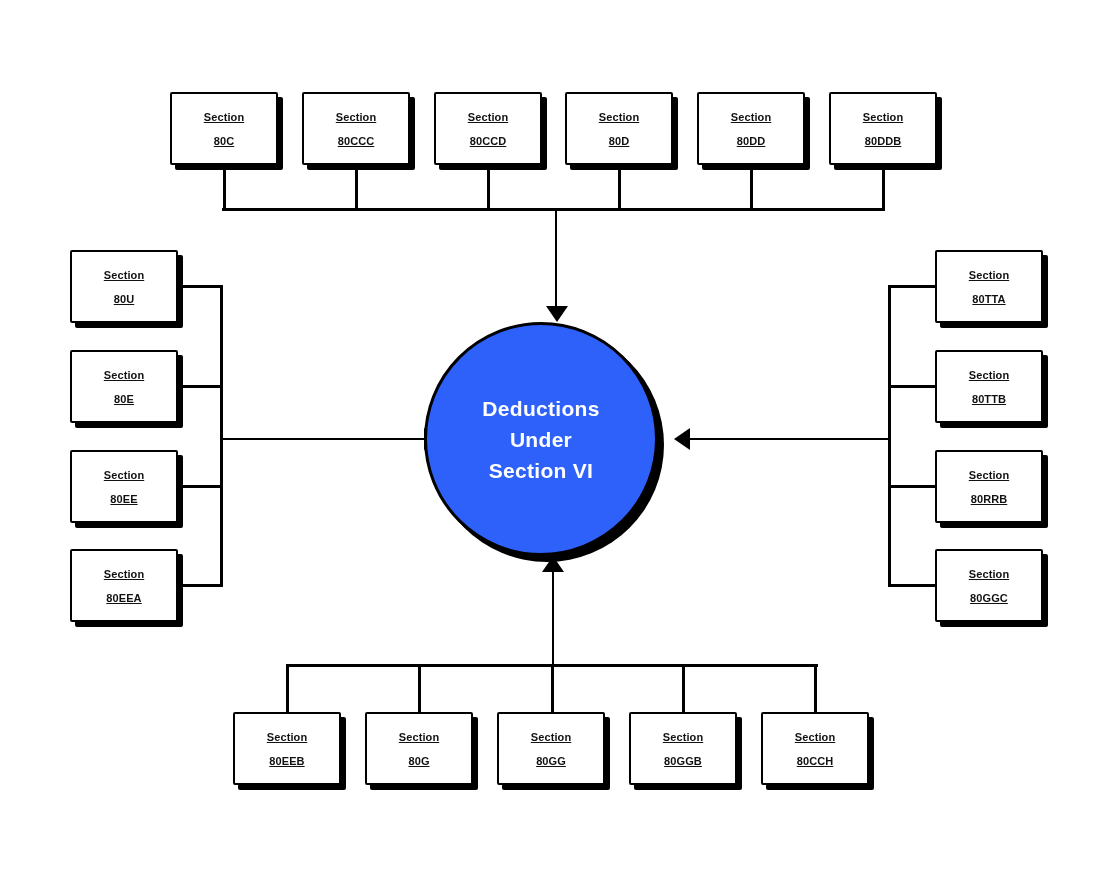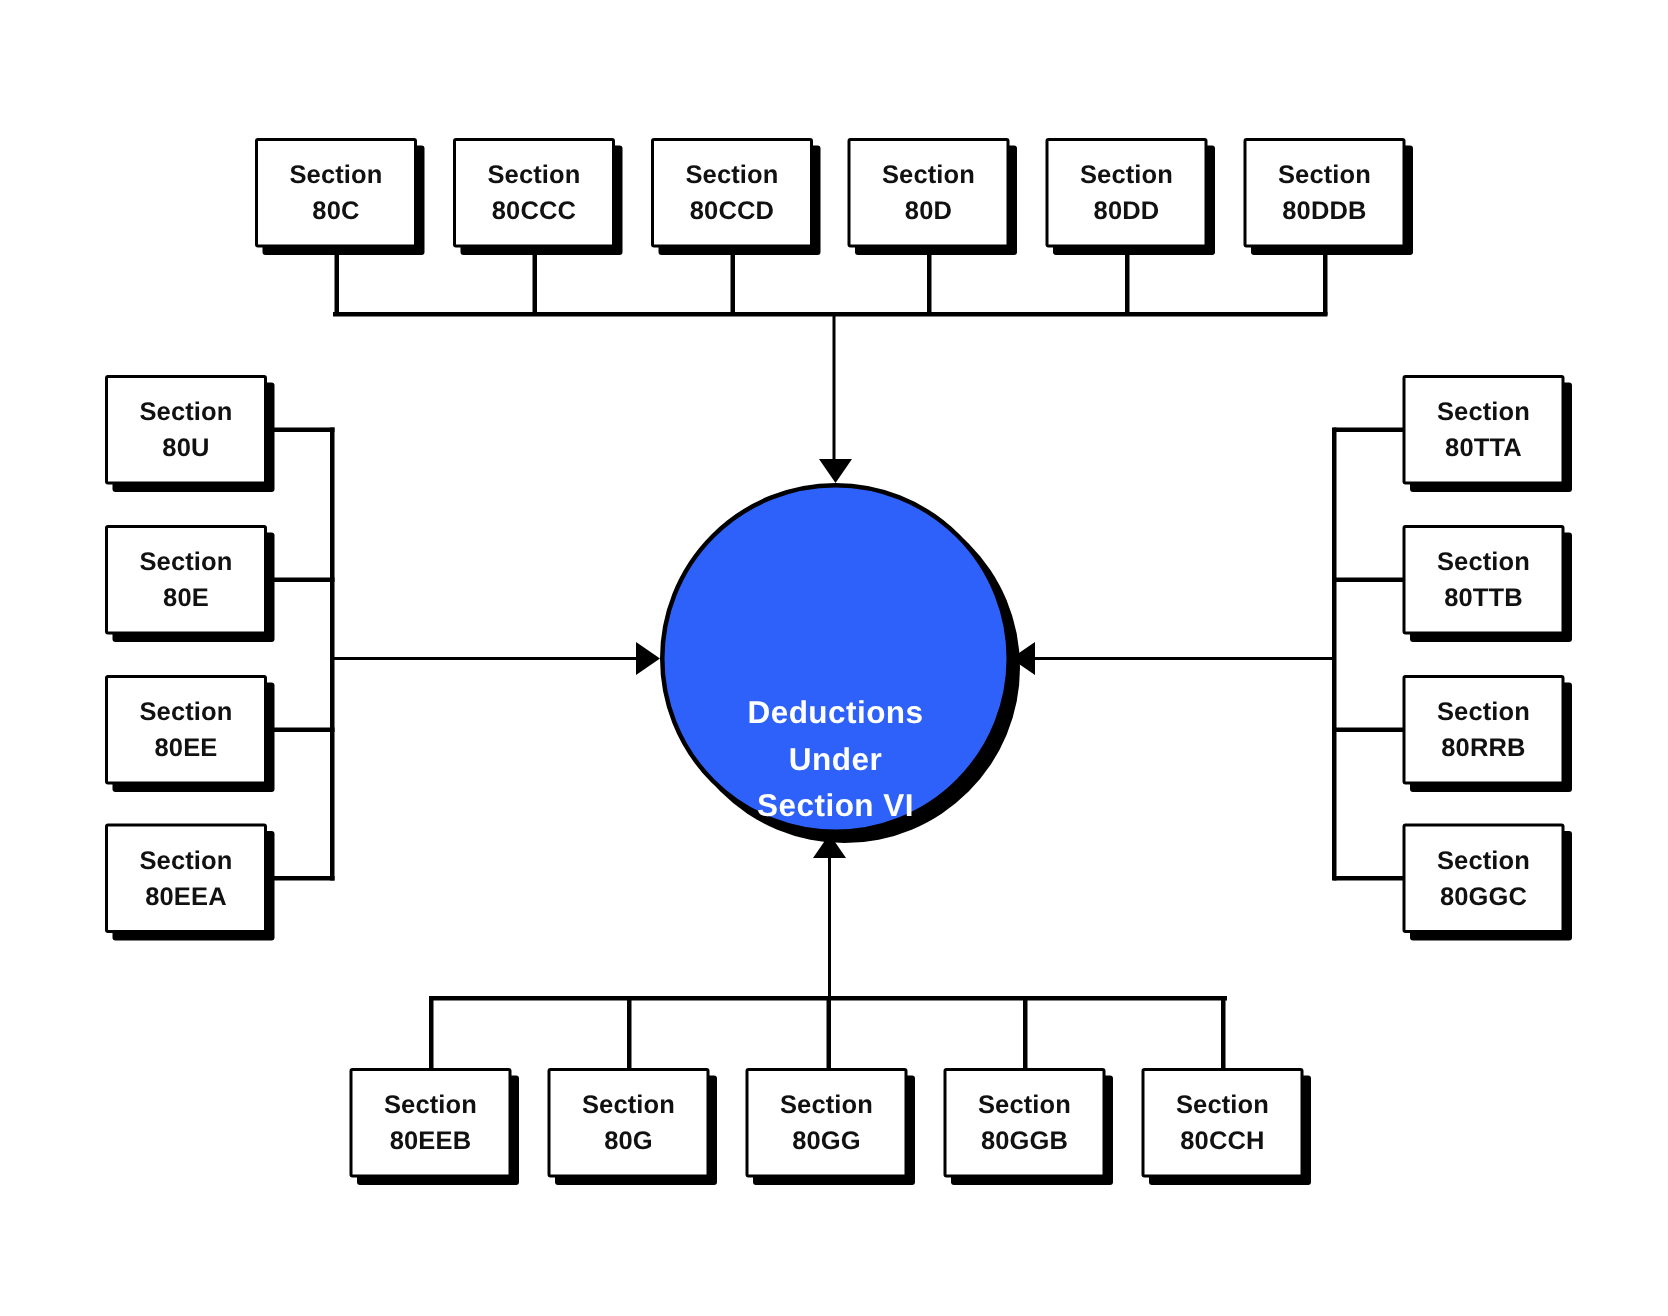--- a/index.html
+++ b/index.html
@@ -10,30 +10,30 @@
   .line{position:absolute;background:var(--line-black,#000);}
   .node{
     position:absolute;width:108px;height:73px;box-sizing:border-box;
     background:var(--box-white,#fff);
     border:2px solid var(--line-black,#000);
     border-radius:2px;
     box-shadow:5px 5px 0 var(--line-black,#000);
     display:flex;align-items:center;justify-content:center;
   }
   .node-text{
-    text-align:center;font-size:17px;line-height:24px;font-weight:600;
-    color:var(--text-dark,#111);letter-spacing:.1px;
+    text-align:center;font-size:11px;line-height:24px;font-weight:600;
+    color:var(--text-dark,#111);letter-spacing:.1px;text-decoration:underline;
   }
   .center-node{
-    position:absolute;left:440px;top:322px;width:234px;height:234px;box-sizing:border-box;
+    position:absolute;left:424px;top:322px;width:234px;height:234px;box-sizing:border-box;
     background:var(--accent-blue,#2D61FA);
     border:3px solid var(--line-black,#000);
     border-radius:50%;
     box-shadow:6px 6px 0 var(--line-black,#000);
-    display:flex;align-items:flex-end;justify-content:center;
+    display:flex;align-items:center;justify-content:center;
   }
   .center-label{
     text-align:center;font-size:21px;line-height:31px;font-weight:700;
     color:var(--text-light,#fff);letter-spacing:.3px;
   }
   .ah{position:absolute;width:0;height:0;}
   .ah-down{border-left:11px solid transparent;border-right:11px solid transparent;border-top:16px solid var(--line-black,#000);}
   .ah-up{border-left:11px solid transparent;border-right:11px solid transparent;border-bottom:16px solid var(--line-black,#000);}
   .ah-right{border-top:11px solid transparent;border-bottom:11px solid transparent;border-left:16px solid var(--line-black,#000);}
   .ah-left{border-top:11px solid transparent;border-bottom:11px solid transparent;border-right:16px solid var(--line-black,#000);}

